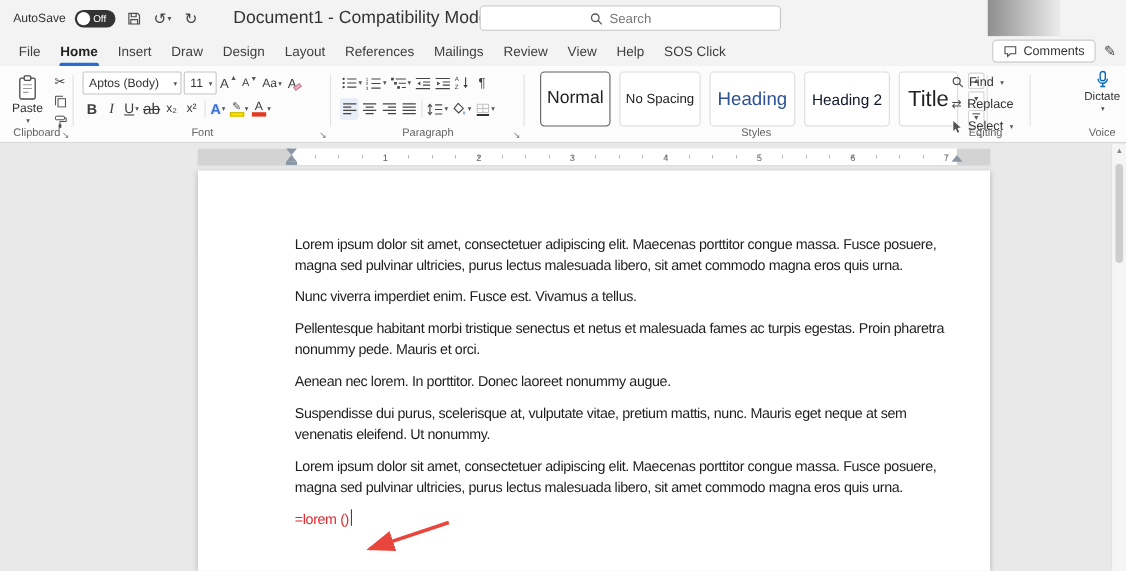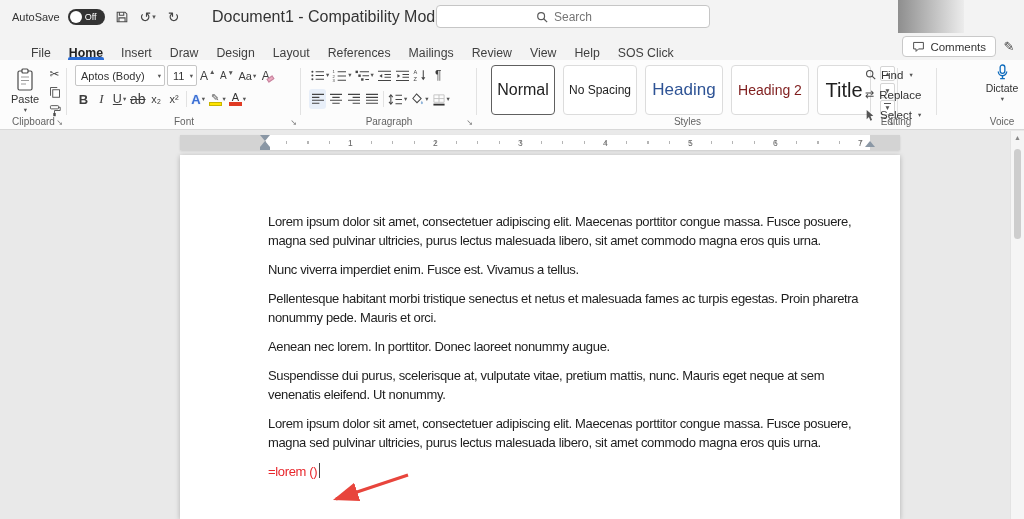--- a/index.html
+++ b/index.html
@@ -19,21 +19,21 @@
   .knob { width:12px; height:12px; border-radius:50%; background:#fff; flex:0 0 auto; }
   .toggle-state { font-size:9px; color:#fff; }
   .tb-icon { display:inline-flex; align-items:center; justify-content:center; height:22px; min-width:18px; font-size:14px; color:#444; border-radius:3px; }
   .tiny-chev { font-size:7px; color:#555; margin-left:1px; }
   .doc-title { position:absolute; left:212px; top:0; height:33px; display:flex; align-items:center; font-size:16px; color:#333; white-space:nowrap; }
   .search-box { position:absolute; left:436px; top:5px; width:274px; height:23px; background:#fff; border:1px solid #c6c6c6; border-radius:4px; display:flex; align-items:center; justify-content:center; gap:6px; }
   .search-input { border:none; outline:none; background:transparent; font-size:12px; color:#555; width:56px; font-family:"Liberation Sans",sans-serif; }
   .win-gradient { position:absolute; left:898px; top:0; width:66px; height:33px; background:linear-gradient(90deg,#8e8e8e,#b8b8b8 45%,#ececec); }
   
   .menubar { position:absolute; top:33px; left:0; right:0; height:27px; background:#f3f3f3; }
-  .tabs { display:flex; padding-left:22px; height:100%;align-items:flex-end; }
+  .tabs { display:flex; padding-left:8px; height:100%; }
   .tab { position:relative; padding:0 9px; font-size:12.3px; color:#3f3f3f; display:flex; align-items:center; cursor:pointer; white-space:nowrap; }
   .tab.active { color:#222; font-weight:700; }
   .tab.active::after { content:""; position:absolute; left:8px; right:8px; bottom:0; height:3px; border-radius:2px 2px 0 0; background:#2b6cd4; }
   .comments-btn { position:absolute; right:28px; top:3px; height:21px; padding:0 9px; border:1px solid #c9c9c9; border-radius:4px; background:#fff; display:flex; align-items:center; gap:5px; font-size:11.5px; color:#333; cursor:pointer; }
   .edit-pencil { position:absolute; right:5px; top:3px; width:20px; height:21px; display:flex; align-items:center; justify-content:center; font-size:13px; color:#444; cursor:pointer; }
   
   .ribbon { position:absolute; top:60px; left:0; right:0; height:70px; background:#fcfcfc; border-bottom:1px solid #d8d8d8; }
   .group { position:absolute; top:0; height:69px; }
   .group.divided::after { content:""; position:absolute; right:0; top:8px; bottom:14px; width:1px; background:#e2e2e2; }
   .group-label { position:absolute; bottom:2px; left:0; right:0; text-align:center; font-size:10px; color:#636363; }
@@ -62,21 +62,21 @@
   .bar-red { background:#e03b24; }
   .pen-glyph { font-size:10px; color:#555; line-height:1; }
   .eraser { display:inline-block; width:7px; height:4px; background:#edaabf; border:0.5px solid #c585a0; transform:rotate(-35deg); margin-left:-3px; margin-bottom:-6px; }
   
   .styles-gallery { position:absolute; left:14px; top:5px; display:flex; gap:8px; }
   .style-item { height:50px; border:1px solid #dcdcdc; border-radius:4px; background:#fff; display:flex; align-items:center; justify-content:center; cursor:pointer; padding:0 4px; }
   .style-item.selected { border:1.5px solid #5f5f5f; }
   .s-normal { font-size:16px; color:#222; }
   .s-nospacing { font-size:12px; color:#222; }
   .s-h1 { font-size:17px; color:#2e5395; }
-  .s-h2 { font-size:14px; color:#7f1d1d; }
+  .s-h2 { font-size:14px; color:#0f172a; }
   .s-title { font-size:20px; color:#1f1f1f; }
   .gal-arrows { position:absolute; right:3px; top:6px; display:flex; flex-direction:column; gap:2px; }
   .gal-btn { width:15px; height:15px; border:1px solid #d4d4d4; background:#fff; border-radius:2px; font-size:6.5px; color:#555; display:flex; align-items:center; justify-content:center; cursor:pointer; }
   .gal-btn.more { border-top-width:1px; }
   .gal-btn.more span { border-top:1.5px solid #555; padding-top:1px; line-height:1; }
   
   .edit-row { position:absolute; left:10px; height:17px; display:flex; align-items:center; gap:5px; font-size:11.5px; color:#333; cursor:pointer; white-space:nowrap; }
   
   .dictate { position:absolute; left:0; right:0; top:3px; display:flex; flex-direction:column; align-items:center; gap:1px; font-size:10.5px; color:#333; cursor:pointer; }
   

